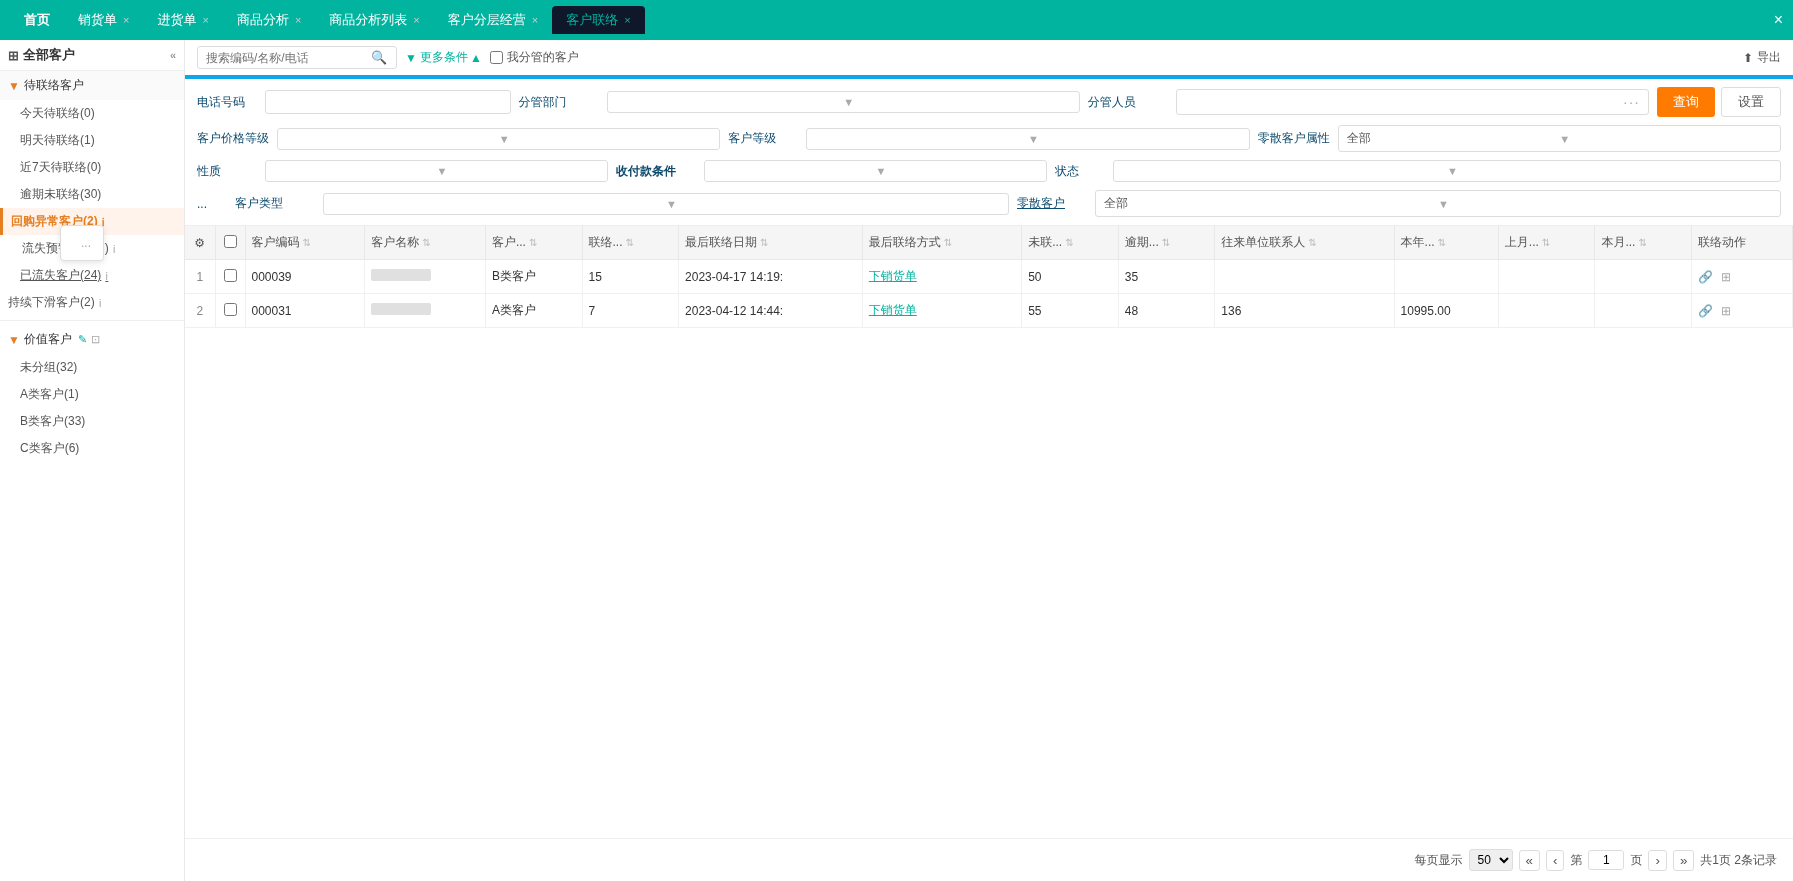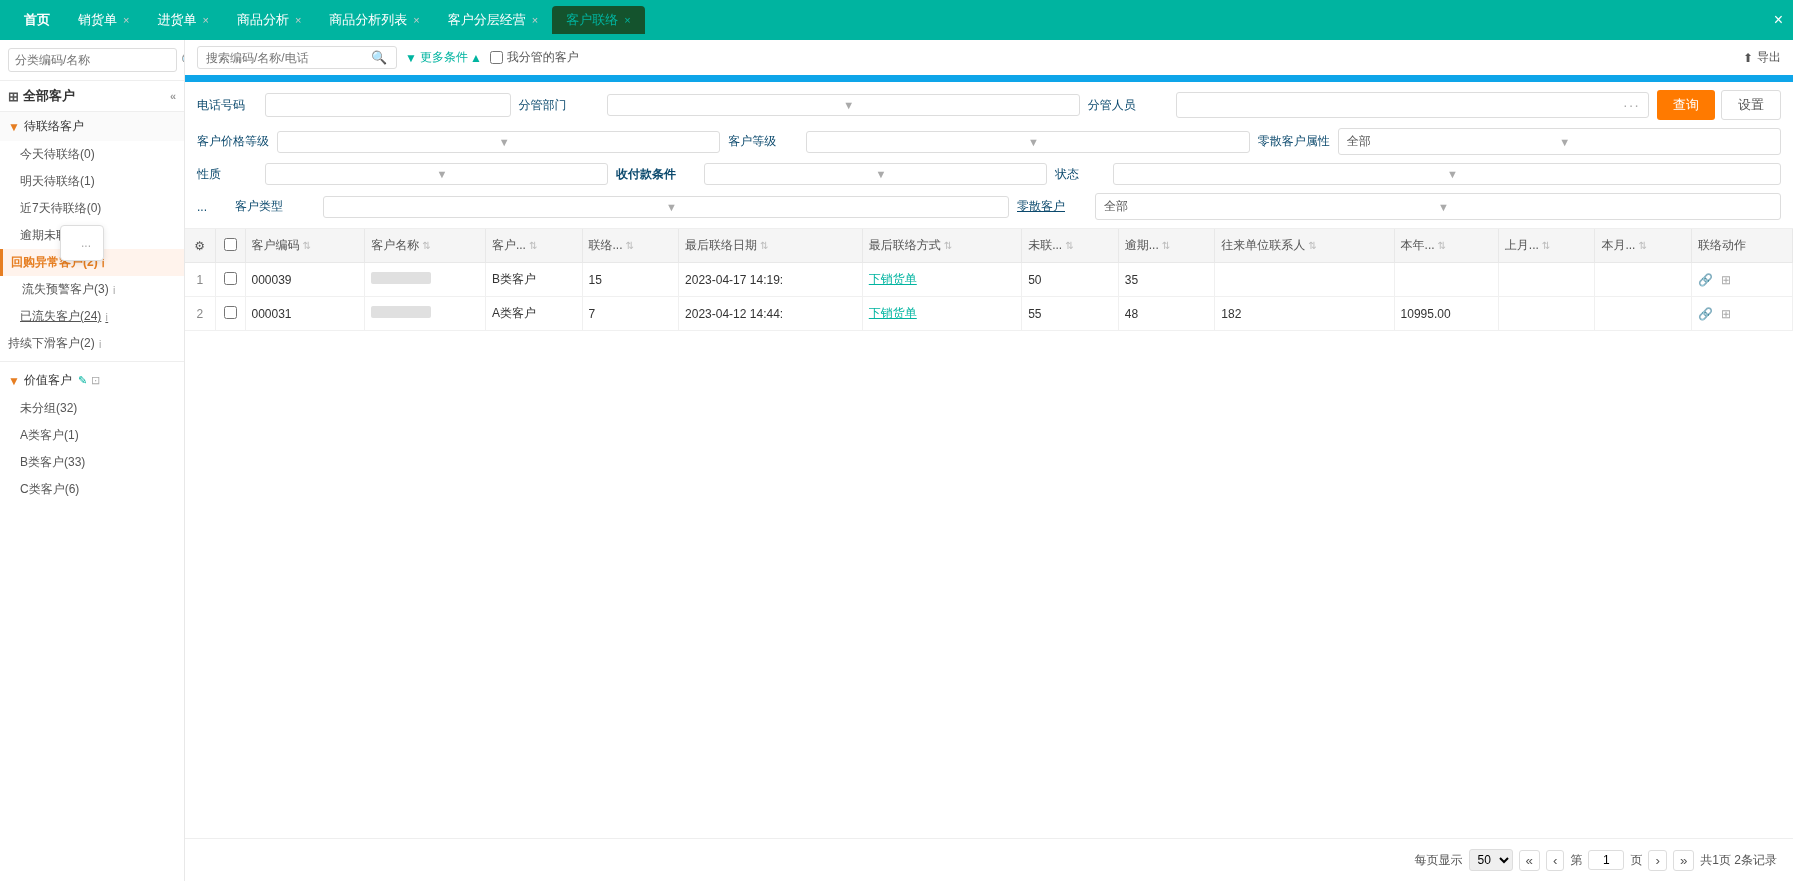--- a/index.html
+++ b/index.html
@@ -7,21 +7,21 @@
 
     
     .top-nav {
       display: flex; align-items: center; background: #00b4a0; height: 40px; padding: 0 10px;
       position: relative;
     }
     .top-nav .nav-item {
       color: #fff; padding: 0 14px; height: 28px; display: flex; align-items: center;
       cursor: pointer; font-size: 13px; white-space: nowrap; position: relative;
     }
-    .top-nav .nav-item.active { background: #14532d; color: #00b4a0; border-radius: 4px 4px 0 0; }
+    .top-nav .nav-item.active { background: #0f172a; color: #00b4a0; border-radius: 4px 4px 0 0; }
     .top-nav .nav-item .close-x { margin-left: 6px; font-size: 11px; color: #ccc; }
     .top-nav .nav-item.active .close-x { color: #00b4a0; }
     .top-nav .home { font-weight: bold; }
     .top-nav-right { margin-left: auto; color: #fff; cursor: pointer; font-size: 16px; }
 
     
     .main-layout { display: flex; height: calc(100vh - 40px); }
 
     
     .sidebar {
@@ -60,21 +60,21 @@
       display: flex; align-items: center; padding: 6px 8px; cursor: pointer;
       font-size: 12px; color: #333;
     }
     .sidebar-value-group .arrow { margin-right: 4px; color: #e67e22; }
 
     
     .content-area { flex: 1; display: flex; flex-direction: column; overflow: hidden; }
 
     
     .filter-bar {
-      background: #fff; padding: 6px 12px; border-bottom: 7px solid #0ea5e9;
+      background: #fff; padding: 6px 12px; border-bottom: 4px solid #0ea5e9;
       display: flex; align-items: center; gap: 8px;
     }
     .filter-bar .search-box {
       display: flex; align-items: center; border: 1px solid #ddd; border-radius: 3px;
       padding: 3px 8px; background: #fff; min-width: 200px;
     }
     .filter-bar .search-box input {
       border: none; outline: none; font-size: 12px; flex: 1;
     }
     .filter-bar .more-filters {
@@ -199,24 +199,20 @@
   <div class="nav-item active">
     <span>客户联络</span>
     <span class="close-x">×</span>
   </div>
   <div class="top-nav-right">×</div>
 </div>
 
 <div class="main-layout">
 
   <div class="sidebar">
-    <div class="sidebar-search">
-      <input type="text" placeholder="分类编码/名称" style="">
-      <span class="search-btn">🔍</span>
-    </div>
     <div class="sidebar-section">
       <div style="display:flex;align-items:center">
         <span class="section-icon">⊞</span>
         <span>全部客户</span>
       </div>
       <span class="collapse-btn">«</span>
     </div>
 
     <div class="sidebar-group">
       <div class="sidebar-group-header">
@@ -476,21 +472,21 @@
               <span style="display:inline-block;width:60px;height:12px;background:#e0e0e0;border-radius:2px;"></span>
             </td>
             <td>A类客户</td>
             <td>7</td>
             <td>2023-04-12 14:44:</td>
             <td>
               <span class="link-text">下销货单</span>
             </td>
             <td>55</td>
             <td>48</td>
-            <td>182</td>
+            <td>136</td>
             <td>10995.00</td>
             <td></td>
             <td></td>
             <td>
               <div class="action-icons">
                 <span title="联络">🔗</span>
                 <span title="详情">⊞</span>
               </div>
             </td>
           </tr>

